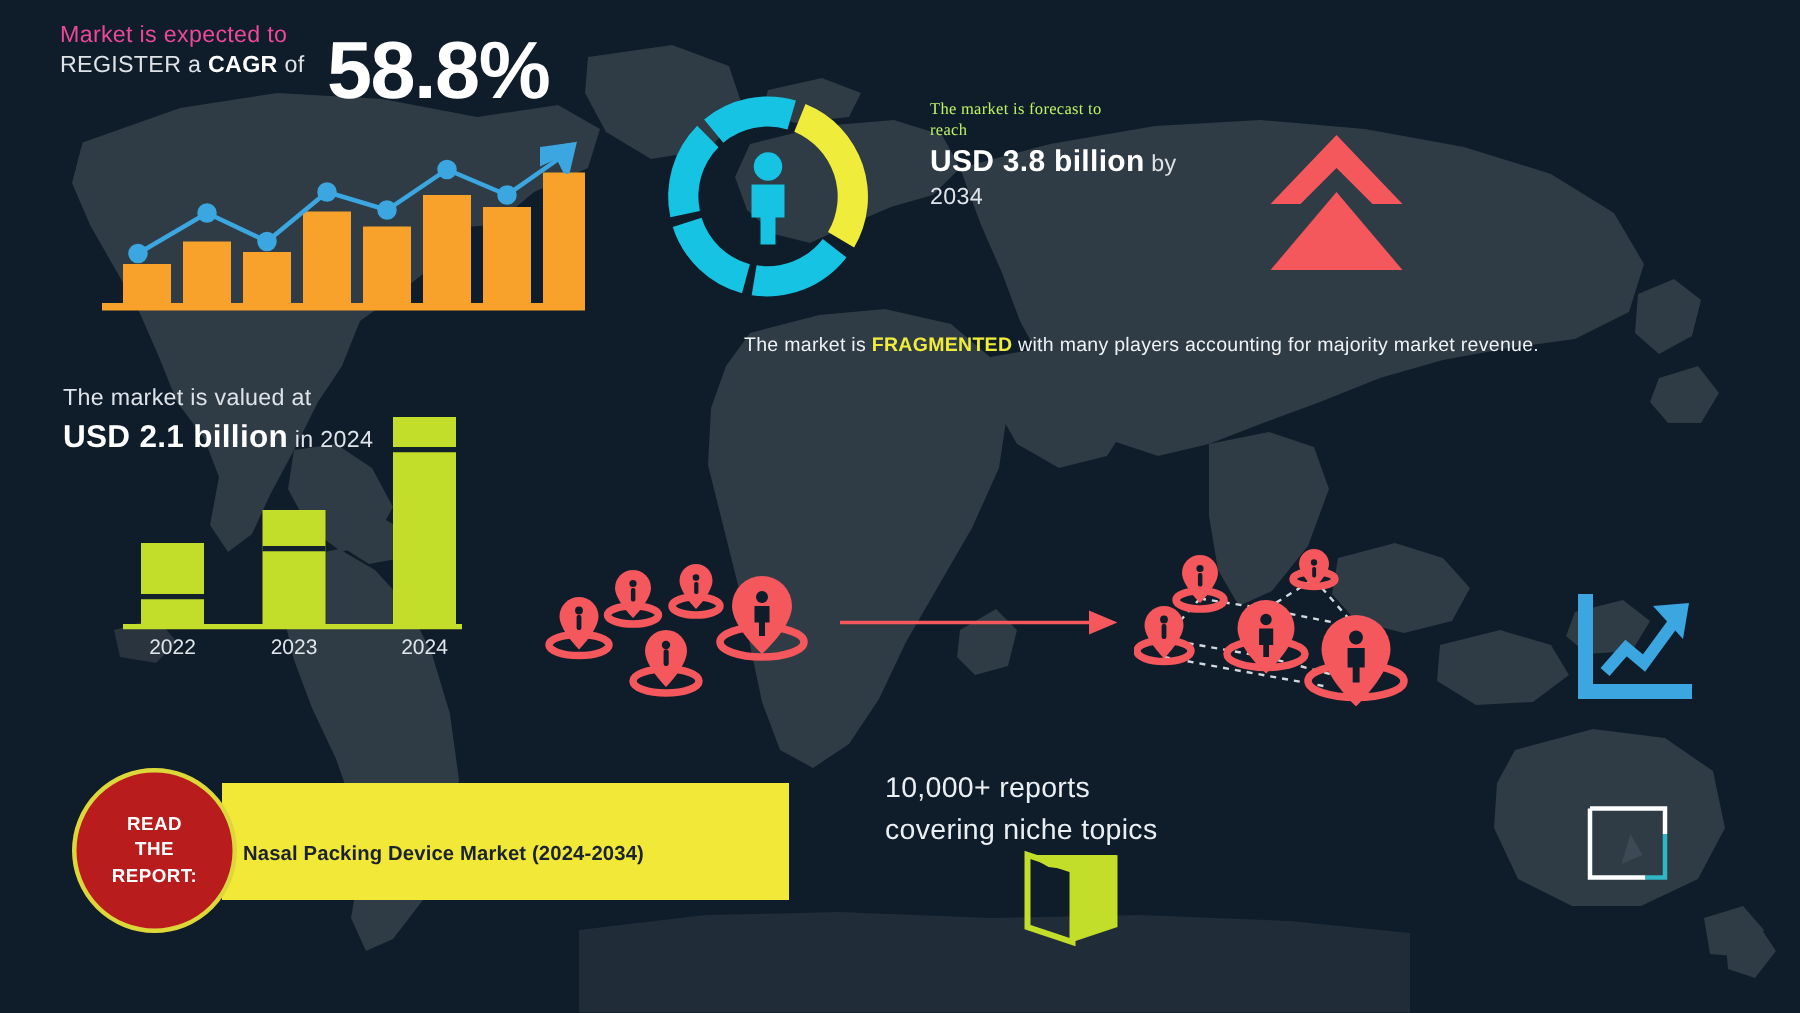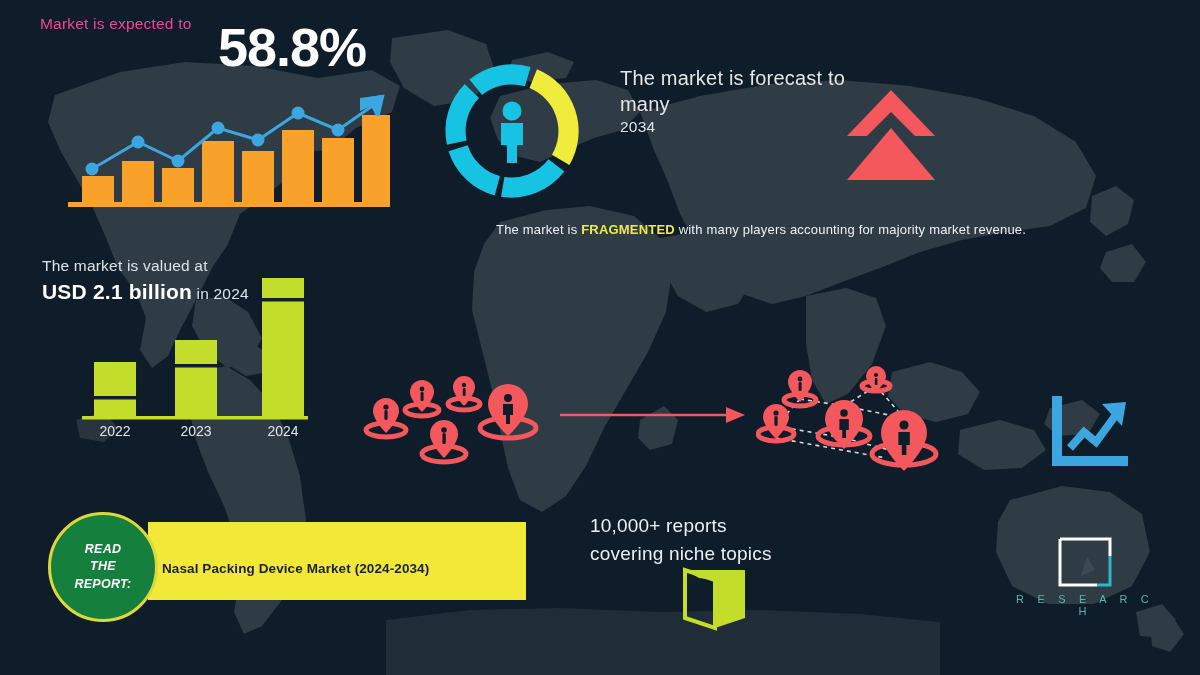--- a/index.html
+++ b/index.html
@@ -22,21 +22,21 @@
   
   #cagr-block { left:40px; top:14px; z-index:5; }
   #cagr-block .l1 { font-size:15.5px; color:#ec4899; }
   #cagr-block .l2 { font-size:15.5px; color:#dde3e8; }
   #cagr-block .l2 b { font-weight:700; color:#ffffff; }
   #cagr-value { position:absolute; left:218px; top:16px; font-size:54px; font-weight:700;
                 color:#ffffff; letter-spacing:-1px; z-index:5; }
 
   
   #forecast-block { left:620px; top:66px; z-index:5; width:260px; }
-  #forecast-block .f1 { font-size:20px; color:#e5e5e5; }
+  #forecast-block .f1 { font-size:11px; color:#bef264;font-family:Liberation Serif, serif; }
   #forecast-block .f2 { font-size:20px; font-weight:700; color:#ffffff; margin-top:3px; display:inline; }
   #forecast-block .f2s { font-size:15.5px; font-weight:400; color:#dde3e8; }
   #forecast-block .f3 { font-size:15.5px; color:#dde3e8; }
 
   
   #fragmented-block { left:496px; top:220px; width:640px; font-size:13px; color:#eef2f5; z-index:5; line-height:1.5; }
   #fragmented-block .hl { color:#f0ec3c; font-weight:700; }
 
   
   #valued-block { left:42px; top:256px; z-index:5; }
@@ -46,22 +46,22 @@
 
   
   #reports-block { left:590px; top:512px; z-index:5; font-size:19px; color:#eaeff3; line-height:1.45; }
 
   
   #report-banner { position:absolute; left:148px; top:522px; width:378px; height:78px;
                    background:#f2e838; z-index:4; }
   #report-title { position:absolute; left:162px; top:561px; font-size:13.5px; font-weight:700;
                   color:#1b2330; z-index:6; letter-spacing:.1px; }
   #read-circle { position:absolute; left:48px; top:512px; width:110px; height:110px;
-                 border-radius:50%; border:3px solid #ddd83a; background:#15803d; z-index:7;
-                 display:flex; align-items:center; justify-content:center;font-style:italic; }
+                 border-radius:50%; border:3px solid #ddd83a; background:#b91c1c; z-index:7;
+                 display:flex; align-items:center; justify-content:center; }
   #read-circle .rt { font-size:12.5px; font-weight:700; color:#ffffff; text-align:center; line-height:1.38; letter-spacing:.3px; }
 
   
   #logo { position:absolute; left:1010px; top:536px; z-index:6; width:150px; text-align:center; }
   #logo .mark { width:56px; height:52px; margin:0 auto 4px auto; position:relative; }
   #logo .wordmark { font-size:25px; font-weight:700; color:#ffffff; letter-spacing:0.5px; line-height:1; }
   #logo .subword { font-size:11px; letter-spacing:5.2px; color:#4fb9b0; margin-top:5px; font-weight:400; }
 
   .icon-abs { position:absolute; z-index:5; }
 </style>
@@ -107,20 +107,21 @@
         <path d="M1150,622 L1172,616 L1184,634 L1170,652 L1152,646 Z"></path>
 
         <path d="M386,620 L470,610 L560,608 L660,612 L760,610 L860,614 L940,622 L940,675 L386,675 Z" opacity="0.55"></path>
         <path d="M76,420 L104,412 L118,428 L104,442 L80,438 Z" opacity="0.8"></path>
       </g>
     </svg>
   </div>
 
   <div class="txt" id="cagr-block">
     <div class="l1">Market is expected to</div>
+    <div class="l2"><span>REGISTER a </span><b>CAGR</b><span> of</span></div>
   </div>
   <div id="cagr-value">58.8%</div>
 
   <div class="icon-abs" style="left:60px; top:78px;">
     <svg width="330" height="132" viewBox="0 0 330 132">
 
       <g fill="#f9a22b">
         <rect x="22" y="98" width="32" height="28"></rect>
         <rect x="62" y="83" width="32" height="43"></rect>
         <rect x="102" y="90" width="32" height="36"></rect>
@@ -164,21 +165,24 @@
         <g fill="#16c3e2">
           <circle cx="0" cy="-20" r="9.5"></circle>
           <path d="M -11,-8 L 11,-8 L 11,14 L 5,14 L 5,32 L -5,32 L -5,14 L -11,14 Z"></path>
         </g>
       </g>
     </svg>
   </div>
 
   <div class="txt" id="forecast-block">
     <div class="f1">The market is forecast to</div>
-    <div class="f1">many</div>
+    <div class="f1">reach</div>
+    <div style="margin-top:2px;">
+      <span class="f2">USD 3.8 billion</span><span class="f2s"> by</span>
+    </div>
     <div class="f3">2034</div>
   </div>
 
   <div class="icon-abs" style="left:845px; top:88px;">
     <svg width="92" height="94" viewBox="0 0 92 94">
       <path d="M46,2 L90,48 L70,48 L46,24 L22,48 L2,48 Z" fill="#f4575c"></path>
       <path d="M46,40 L90,92 L2,92 Z" fill="#f4575c"></path>
     </svg>
   </div>
 
@@ -323,16 +327,15 @@
 
   <div id="logo">
     <div class="mark">
       <svg width="56" height="52" viewBox="0 0 56 52">
         <path d="M3,3 H53 V20" fill="none" stroke="#ffffff" stroke-width="3"></path>
         <path d="M3,3 V49 H40" fill="none" stroke="#ffffff" stroke-width="3"></path>
         <path d="M53,20 V49 H40" fill="none" stroke="#2fb7c6" stroke-width="3"></path>
         <path d="M30,20 L38,34 L24,40 Z" fill="#3d4a55"></path>
       </svg>
     </div>
-    <div class="subword">R E S E A R C H</div>
   </div>
 
 </div>
 
 </body></html>

